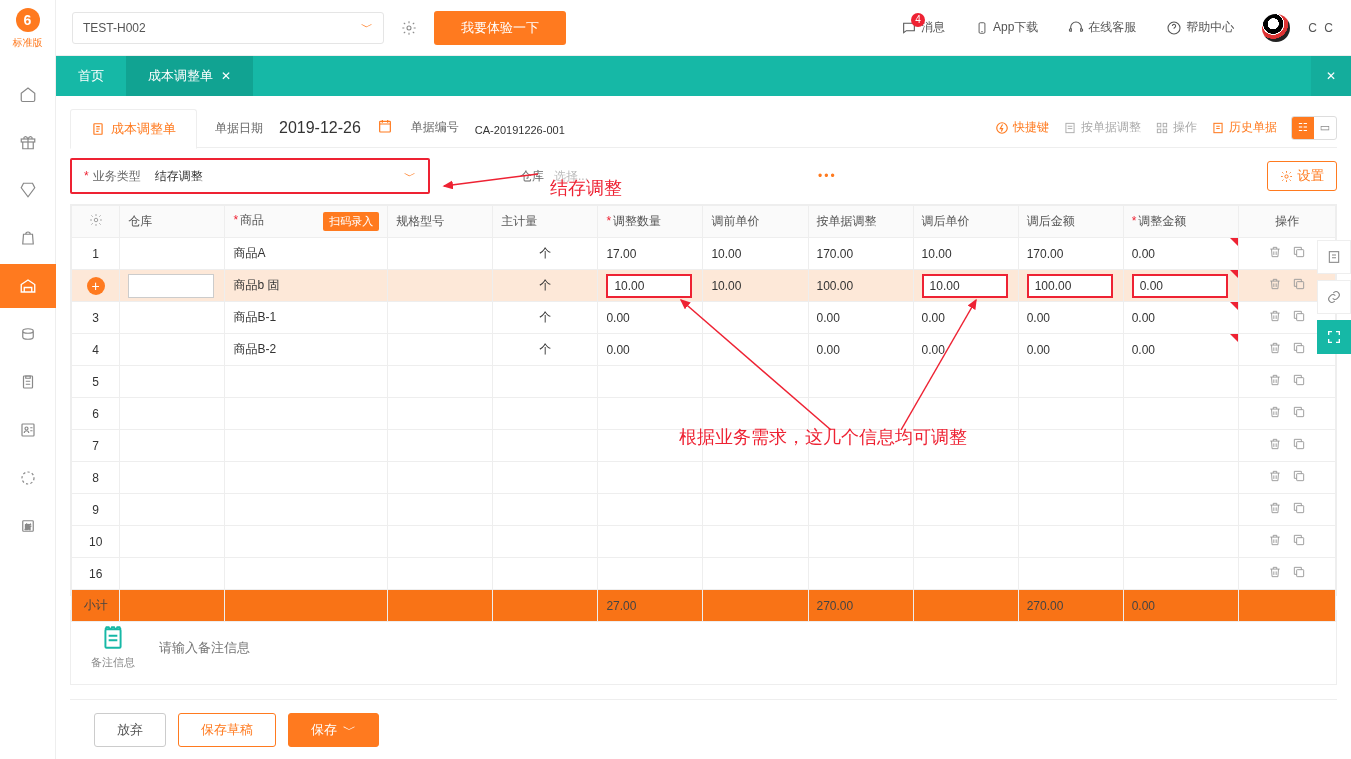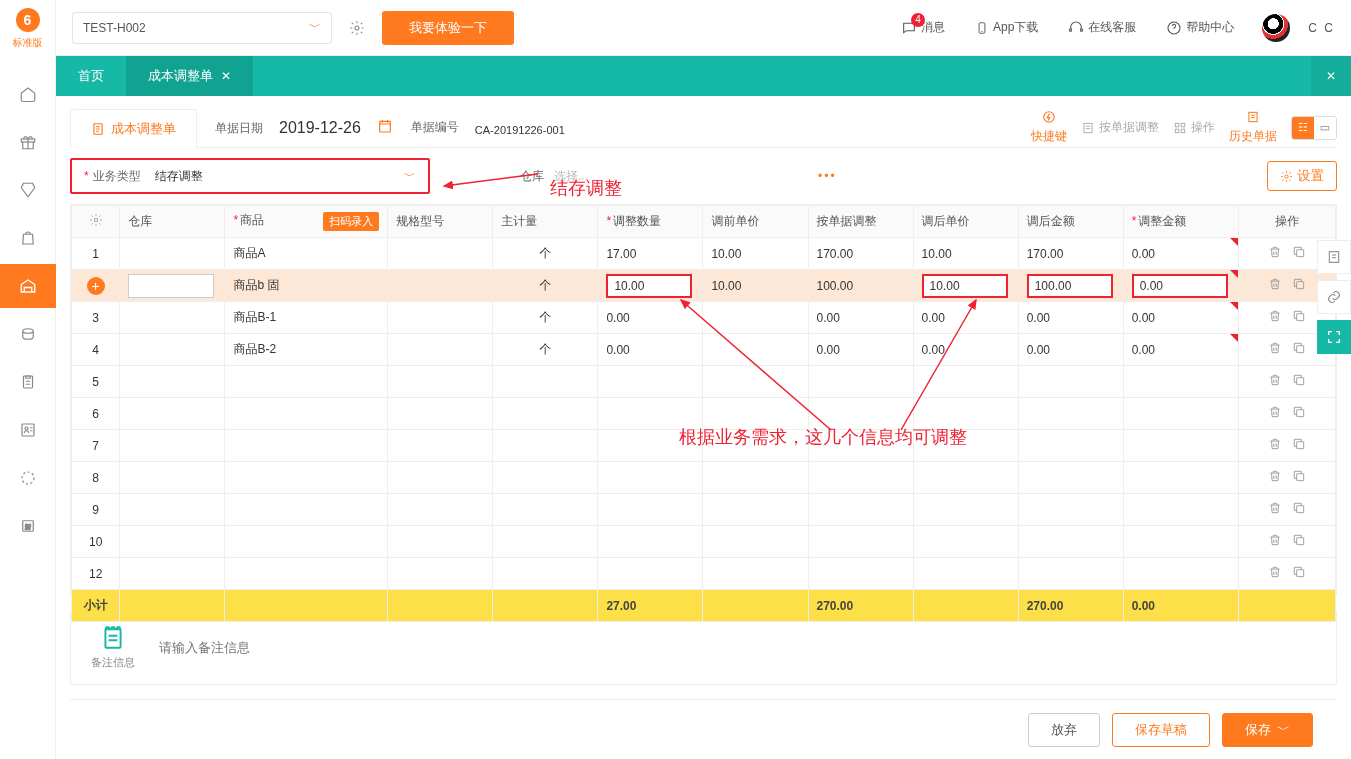--- a/index.html
+++ b/index.html
@@ -10,21 +10,21 @@
   .left-rail { width: 56px; background: #fff; border-right: 1px solid #eee; display: flex; flex-direction: column; align-items: center; padding-top: 8px; gap: 4px; }
   .logo { width: 24px; height: 24px; background: #ff7a1f; border-radius: 50%; display: flex; align-items: center; justify-content: center; color: #fff; font-weight: bold; font-size: 14px; }
   .logo-sub { color: #ff7a1f; font-size: 10px; margin-bottom: 18px; text-align:center; }
   .rail-item { width: 56px; height: 44px; display: flex; align-items: center; justify-content: center; color: #888; cursor: pointer; }
   .rail-item.active { background: #ff7a1f; color: #fff; }
   .rail-item svg { width: 18px; height: 18px; }
 
   
   .main-col { flex: 1; display: flex; flex-direction: column; min-width: 0; }
   .topbar { height: 56px; display: flex; align-items: center; padding: 0 16px; border-bottom: 1px solid #eee; gap: 10px; }
-  .company-select { width: 260px; height: 32px; border: 1px solid #e5e5e5; border-radius: 3px; display: flex; align-items: center; padding: 0 10px; justify-content: space-between; color: #555; cursor: pointer; gap: 24px; }
+  .company-select { width: 312px; height: 32px; border: 1px solid #e5e5e5; border-radius: 3px; display: flex; align-items: center; padding: 0 10px; justify-content: space-between; color: #555; cursor: pointer; gap: 24px; }
   .company-select .chev { color: #ff7a1f; }
   .gear-btn { width: 30px; height: 30px; display: flex; align-items: center; justify-content: center; color: #888; cursor: pointer; }
   .trial-btn { background: #ff7a1f; color: #fff; border: none; border-radius: 3px; padding: 8px 27px; cursor: pointer; font-size: 13px; }
   .topbar-spacer { flex: 1; }
   .top-link { display: flex; align-items: center; gap: 4px; color: #555; margin-left: 20px; cursor: pointer; position: relative; font-size:12px;}
   .badge { position: absolute; top: -6px; left: 10px; background: #e23; color: #fff; border-radius: 8px; font-size: 10px; padding: 0 4px; line-height: 14px; min-width:14px; text-align:center;}
   .avatar { width: 28px; height: 28px; border-radius: 50%; background: radial-gradient(circle at 40% 35%, #fff 22%, #000 23% 40%, #fff 41% 44%, #d33 45% 60%, #222 61%); margin-left: 18px; }
   .user-name { margin-left: 8px; color: #555; letter-spacing:2px;}
 
   
@@ -37,21 +37,21 @@
 
   
   .doc-area { flex: 1; padding: 12px 14px 0 14px; display: flex; flex-direction: column; min-height: 0; background:#fff; }
   .doc-head { display: flex; align-items: center; height: 40px; border-bottom: 1px solid #eee; gap: 18px; }
   .doc-tab { display: flex; align-items: center; gap: 6px; border: 1px solid #eee; border-bottom: 1px solid #fff; border-radius: 3px 3px 0 0; padding: 0 20px; height: 40px; position: relative; top: 1px; background:#fff; color: #ff7a1f; font-size:13px;}
   .doc-tab svg { color:#ff7a1f; }
   .head-field { display: flex; align-items: flex-end; gap: 16px; color: #666; font-size:12px;}
   .head-field .date { color: #333; font-size: 16px; }
   .cal-icon { color: #ff7a1f; }
   .head-right { margin-left: auto; display: flex; align-items: center; gap: 14px; color: #888; }
-  .head-right .ora { color: #ff7a1f; display:flex; align-items:center; gap:4px;flex-direction:column;}
+  .head-right .ora { color: #ff7a1f; display:flex; align-items:center; gap:4px;}
   .head-right .grey { color: #aaa; display:flex; align-items:center; gap:4px;}
   .view-toggle { display:flex; border:1px solid #ddd; border-radius:3px; overflow:hidden; }
   .view-toggle span{ width:22px; height:22px; display:flex; align-items:center; justify-content:center; font-size:11px;}
   .view-toggle .sel{ background:#ff7a1f; color:#fff;}
 
   
   .filter-row { display: flex; align-items: center; height: 56px; gap: 30px; position: relative; }
   .biz-type { border: 2px solid #e23; border-radius: 2px; height: 36px; width: 360px; display: flex; align-items: center; padding: 0 12px; position: relative; }
   .biz-type .req { color: #e23; margin-right: 4px; }
   .biz-type .lbl { color: #666; margin-right: 14px; }
@@ -86,30 +86,30 @@
   .col-adj { width: 110px; position:relative;}
   .col-op { width: 92px; text-align:center;}
   .scan-tag { background: #ff7a1f; color: #fff; font-size: 11px; border-radius: 2px; padding: 2px 6px; float: right; }
   tbody tr.hl { background: #fde8d8; }
   .row-idx-btn { display:inline-flex; width:18px; height:18px; border-radius:50%; background:#ff7a1f; color:#fff; align-items:center; justify-content:center; font-size:14px; }
   .inp-cell { border:1px solid #ccc; height:24px; padding:0 6px; display:flex; align-items:center; background:#fff; width: calc(100% - 2px); }
   .box-red { border:2px solid #e23; }
   .corner-flag { position:absolute; top:0; right:0; width:0; height:0; border-top:8px solid #e23; border-left:8px solid transparent; }
   .op-icons { display:flex; gap:10px; justify-content:center; color:#999;}
   .op-icons span{ cursor:pointer; }
-  tfoot td { background:#fde047; font-weight:bold; color:#444; }
+  tfoot td { background:#f97316; font-weight:normal; color:#444; }
 
   
   .notes-row { margin-top: 14px; border:1px solid #eee; padding: 14px 20px; display:flex; align-items:center; gap:24px; }
   .notes-icon { display:flex; flex-direction:column; align-items:center; gap:4px; color:#16b8a6; }
   .notes-icon svg{ width:26px; height:26px;}
   .notes-input { flex:1; border:none; outline:none; font-size:13px; color:#aaa; }
 
   
-  .footer { height: 60px; border-top:1px solid #eee; display:flex; align-items:center; justify-content:flex-end; gap:12px; padding:0 24px; margin-top:14px;}
+  .footer { height: 60px; border-top:1px solid #eee; display:flex; align-items:center; gap:12px; padding:0 24px; margin-top:14px;}
   .btn { height:34px; border-radius:3px; padding:0 22px; font-size:13px; cursor:pointer; display:inline-flex; align-items:center; gap:6px;}
   .btn-ghost { background:#fff; border:1px solid #ccc; color:#555;}
   .btn-outline-orange { background:#fff; border:1px solid #ff7a1f; color:#ff7a1f;}
   .btn-orange { background:#ff7a1f; border:1px solid #ff7a1f; color:#fff;}
 
   
   .right-rail { position:absolute; right:0; top:240px; width:34px; display:flex; flex-direction:column; gap:6px; align-items:center; }
   .rr-item { width:34px; height:34px; border:1px solid #eee; display:flex; align-items:center; justify-content:center; color:#888; background:#fff; cursor:pointer;}
   .rr-item.accent { background:#16b8a6; color:#fff; border-color:#16b8a6;}
   svg { flex-shrink:0; }
@@ -606,21 +606,21 @@
                         <path d="M4 7h16M9 7V4h6v3M6 7l1 13h10l1-13M10 11v6M14 11v6"></path>
                       </svg></span>
                     <span><svg width="14" height="14" viewBox="0 0 24 24" fill="none" stroke="currentColor" stroke-width="1.6">
                         <rect x="8" y="8" width="12" height="12" rx="1"></rect>
                         <path d="M16 8V4H4v12h4"></path>
                       </svg></span>
                   </div>
                 </td>
               </tr>
               <tr>
-                <td class="col-idx">12</td>
+                <td class="col-idx">16</td>
                 <td></td>
                 <td></td>
                 <td></td>
                 <td style="text-align:center"></td>
                 <td></td>
                 <td></td>
                 <td></td>
                 <td></td>
                 <td></td>
                 <td style="position:relative"></td>

